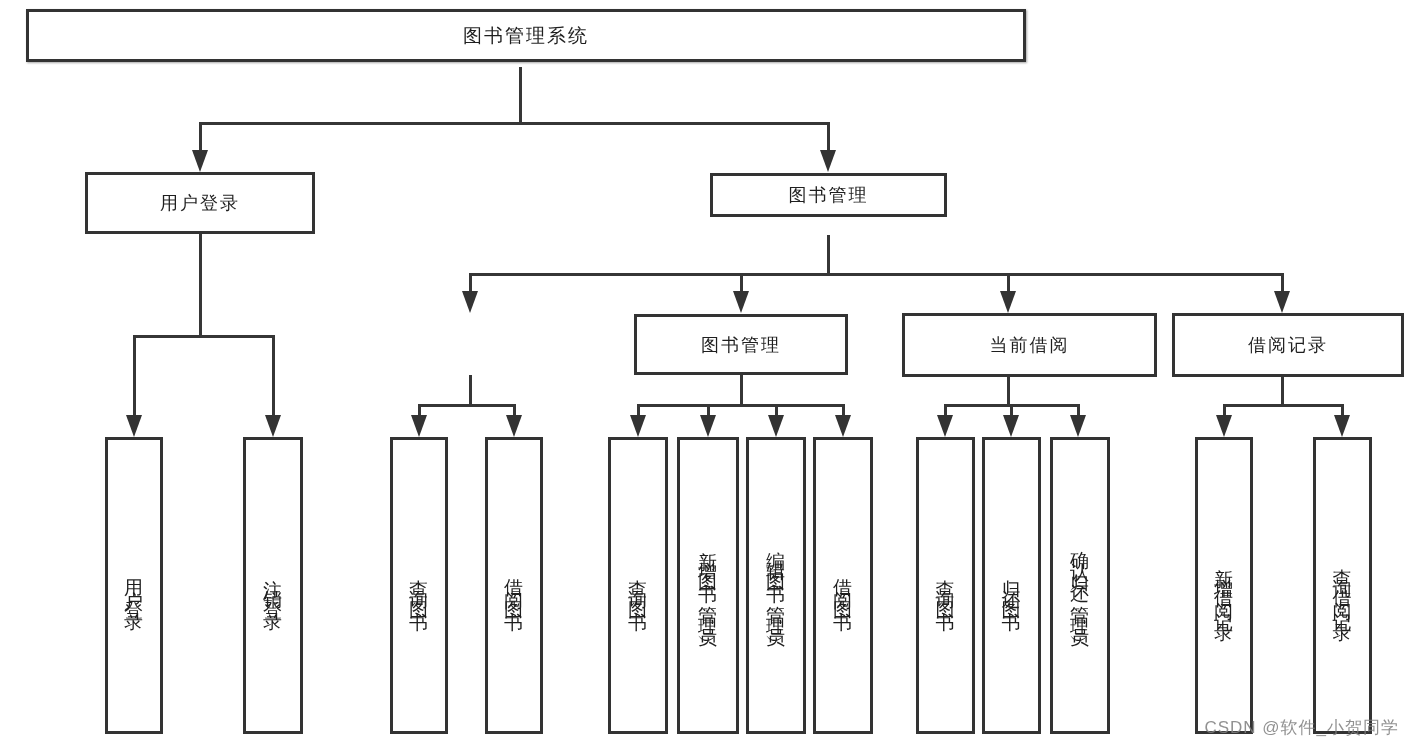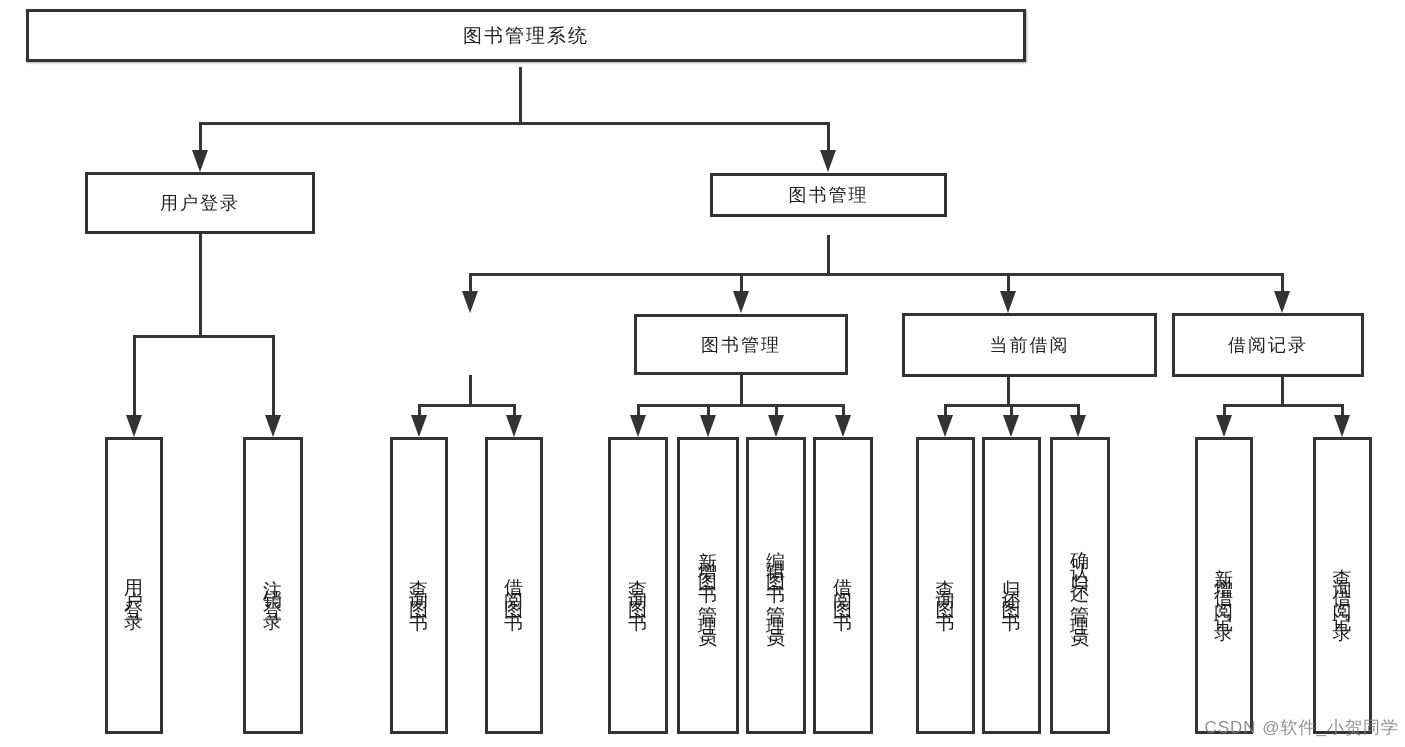--- a/index.html
+++ b/index.html
@@ -90,21 +90,21 @@
   <div class="ah" style="left:1000px;top:291px;"></div>
   <div class="vl" style="left:1281px;top:273px;height:20px;"></div>
   <div class="ah" style="left:1274px;top:291px;"></div>
 
   <div class="node hnode" style="left:634px;top:314px;width:214px;height:61px;">
     <span>图书管理</span>
   </div>
   <div class="node hnode" style="left:902px;top:313px;width:255px;height:64px;">
     <span>当前借阅</span>
   </div>
-  <div class="node hnode" style="left:1172px;top:313px;width:192px;height:64px;align-items:center;">
+  <div class="node hnode" style="left:1172px;top:313px;width:232px;height:64px;align-items:center;">
     <span>借阅记录</span>
   </div>
 
   <div class="vl" style="left:469px;top:375px;height:32px;"></div>
   <div class="hl" style="left:418px;top:404px;width:98px;"></div>
   <div class="vl" style="left:418px;top:404px;height:13px;"></div>
   <div class="ah" style="left:411px;top:415px;"></div>
   <div class="vl" style="left:513px;top:404px;height:13px;"></div>
   <div class="ah" style="left:506px;top:415px;"></div>
 

